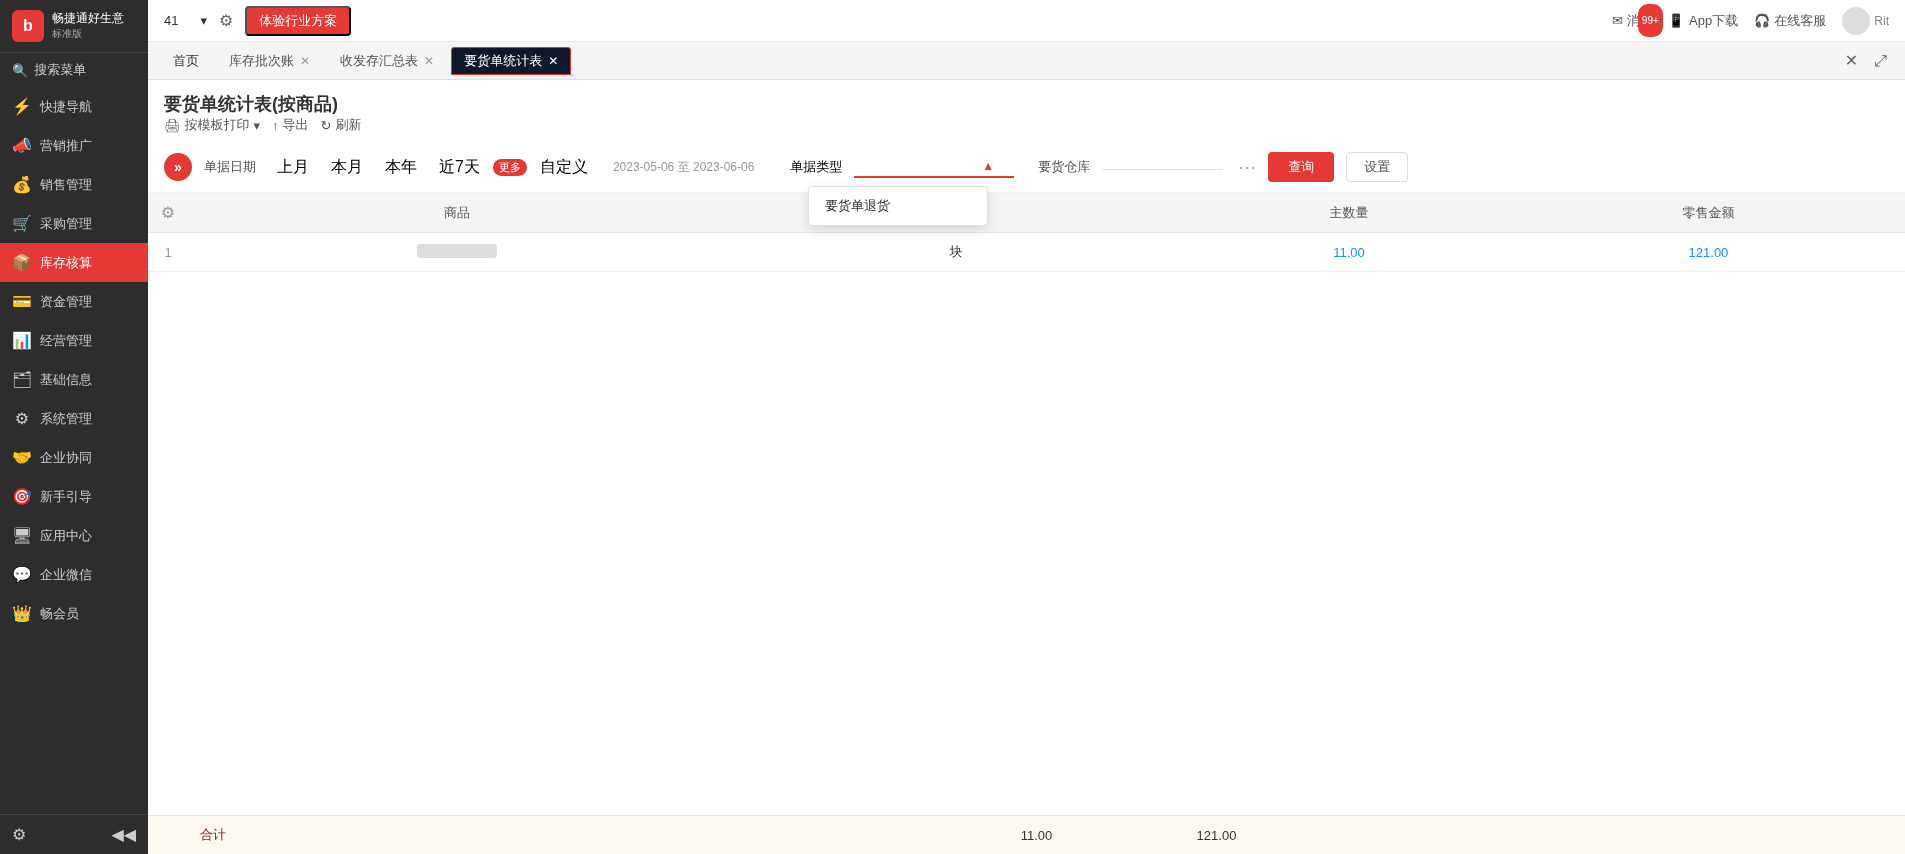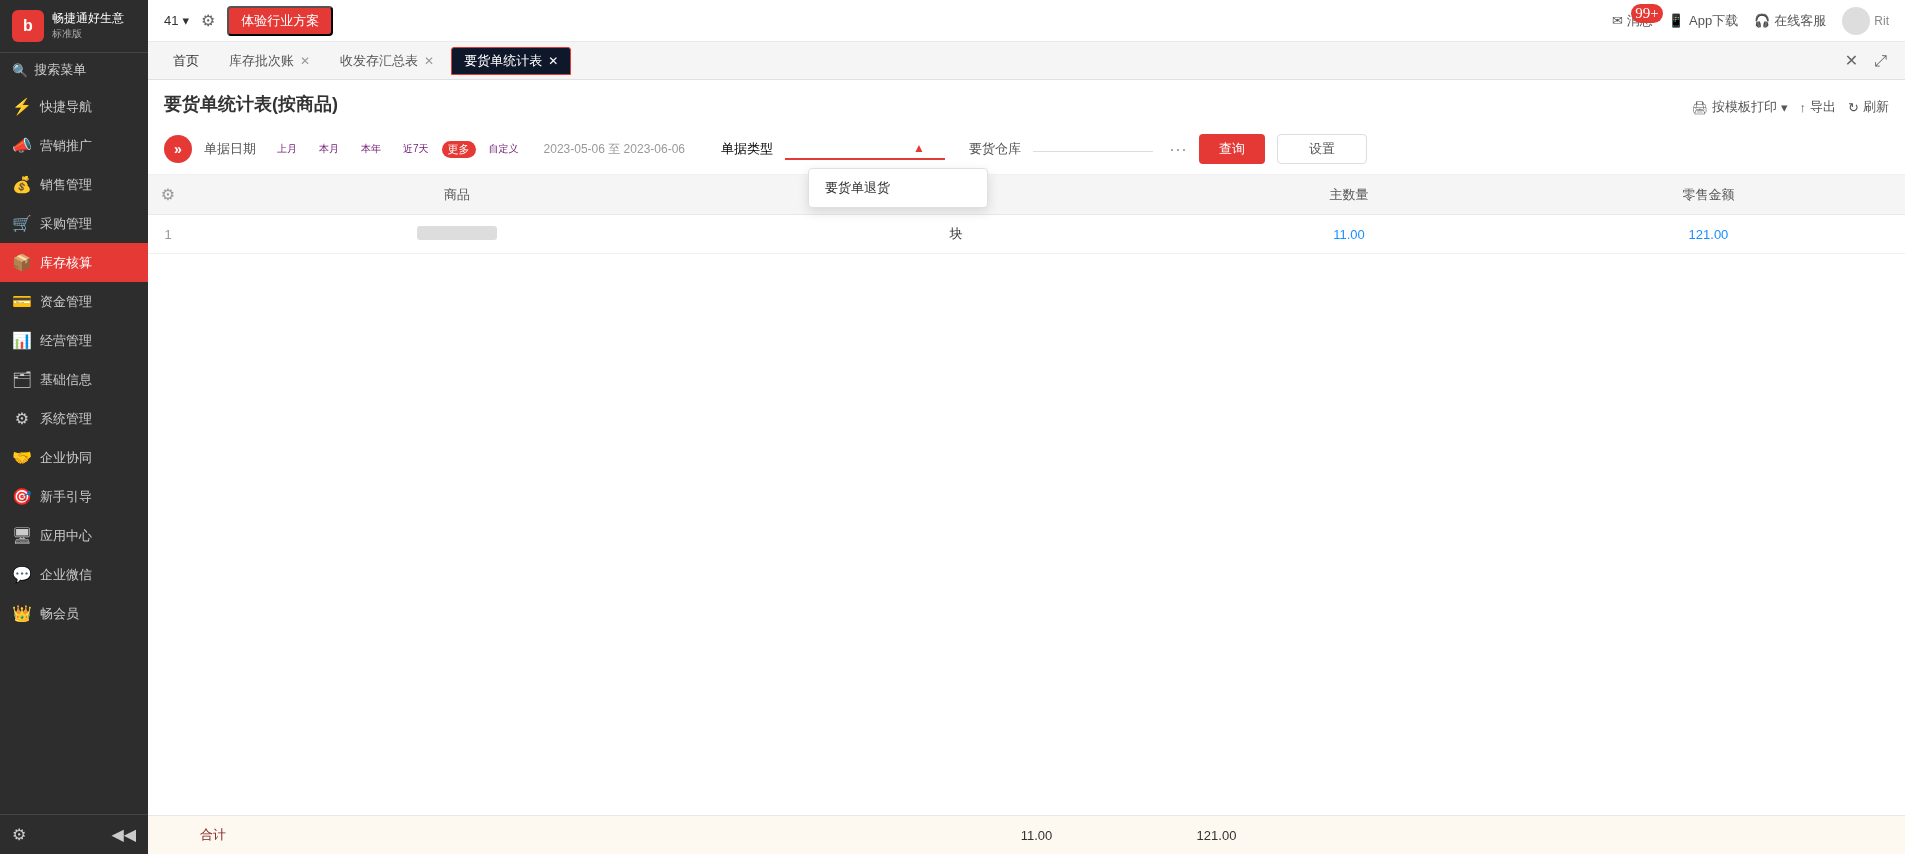--- a/index.html
+++ b/index.html
@@ -64,34 +64,34 @@
     .topbar {
       background: #fff;
       border-bottom: 1px solid #e8e8e8;
       display: flex;
       align-items: center;
       padding: 0 16px;
       height: 42px;
       gap: 12px;
     }
     .topbar-store {
-      display: flex; align-items: center; gap: 4px;
+      display: flex; align-items: center; gap: 22px;
       color: #333; font-size: 13px; cursor: pointer;
     }
     .topbar-settings { font-size: 16px; color: #666; cursor: pointer; }
     .topbar-promo {
       background: #e53935; color: white; border-radius: 4px;
       padding: 4px 12px; font-size: 13px; cursor: pointer;
     }
     .topbar-right { margin-left: auto; display: flex; align-items: center; gap: 16px; }
     .topbar-badge { position: relative; display: flex; align-items: center; gap: 4px; cursor: pointer; font-size: 13px; color: #555; }
     .badge-count {
       position: absolute; top: -8px; right: -10px;
       background: #e53935; color: white; border-radius: 10px;
-      font-size: 15px; padding: 1px 4px; min-width: 18px; text-align: center; font-family: Liberation Serif, serif;
+      font-size: 10px; padding: 11px 4px; min-width: 18px; text-align: center;
     }
     .topbar-user { display: flex; align-items: center; gap: 4px; cursor: pointer; }
     .user-avatar { width: 28px; height: 28px; background: #ddd; border-radius: 50%; }
 
     
     .tabs {
       background: #f5f5f5;
       display: flex;
       align-items: center;
       padding: 0 12px;
@@ -113,21 +113,21 @@
     }
     .tab .close-icon { font-size: 12px; color: inherit; margin-left: 2px; }
     .tab:not(.active) .close-icon { color: #999; }
     .tab-home { color: #333; }
     .tabs-actions { margin-left: auto; display: flex; gap: 4px; }
     .tabs-action-btn { background: none; border: none; font-size: 16px; cursor: pointer; color: #666; padding: 2px 6px; }
 
     
     .page-header {
       padding: 12px 16px 8px;
-      display: flex; align-items: flex-end; justify-content: space-between;
+      display: flex; align-items: flex-start; justify-content: space-between; flex-direction: column;
     }
     .page-title { font-size: 18px; font-weight: bold; color: #333; }
     .page-actions { display: flex; align-items: center; gap: 12px; }
     .page-action-btn {
       display: flex; align-items: center; gap: 4px;
       font-size: 13px; color: #555; cursor: pointer; background: none; border: none;
     }
 
     
     .filter-bar {
@@ -141,22 +141,22 @@
       position: relative;
     }
     .filter-expand-btn {
       width: 28px; height: 28px; background: #e53935; border-radius: 50%;
       display: flex; align-items: center; justify-content: center;
       cursor: pointer; color: white; font-size: 14px; font-weight: bold;
     }
     .filter-label { font-size: 13px; color: #555; }
     .filter-date-btns { display: flex; align-items: center; gap: 4px; }
     .filter-date-btn {
-      padding: 2px 8px; font-size: 10px; cursor: pointer;
-      background: none; border: 1px solid transparent; border-radius: 3px; color: #701a75;
+      padding: 2px 8px; font-size: 16px; cursor: pointer;
+      background: none; border: 1px solid transparent; border-radius: 3px; color: #000000;
     }
     .filter-date-tag {
       background: #e53935; color: white; border-radius: 10px;
       padding: 1px 6px; font-size: 11px; cursor: pointer;
     }
     .filter-date-range { font-size: 12px; color: #999; margin-left: 4px; }
     .filter-type-label { font-size: 13px; color: #000000; margin-left: 24px; text-align: right; }
     .filter-type-select {
       display: flex; align-items: center; gap: 4px;
       border: none; border-bottom: 2px solid #e53935;
@@ -173,21 +173,21 @@
       min-width: 140px; font-size: 13px; color: #333;
       border-bottom: 1px solid #ddd; padding: 2px 4px;
     }
     .filter-more-btn { font-size: 18px; color: #999; cursor: pointer; margin-left: 4px; }
     .filter-query-btn {
       background: #e53935; color: white; border: none; border-radius: 4px;
       padding: 6px 20px; font-size: 13px; cursor: pointer;
     }
     .filter-setting-btn {
       background: white; color: #555; border: 1px solid #ddd; border-radius: 4px;
-      padding: 5px 31px; font-size: 13px; cursor: pointer;
+      padding: 5px 17px; font-size: 13px; cursor: pointer;
     }
 
     
     .type-dropdown {
       position: absolute;
       top: 44px;
       left: 660px;
       background: white;
       border: 1px solid #e0e0e0;
       border-radius: 4px;

